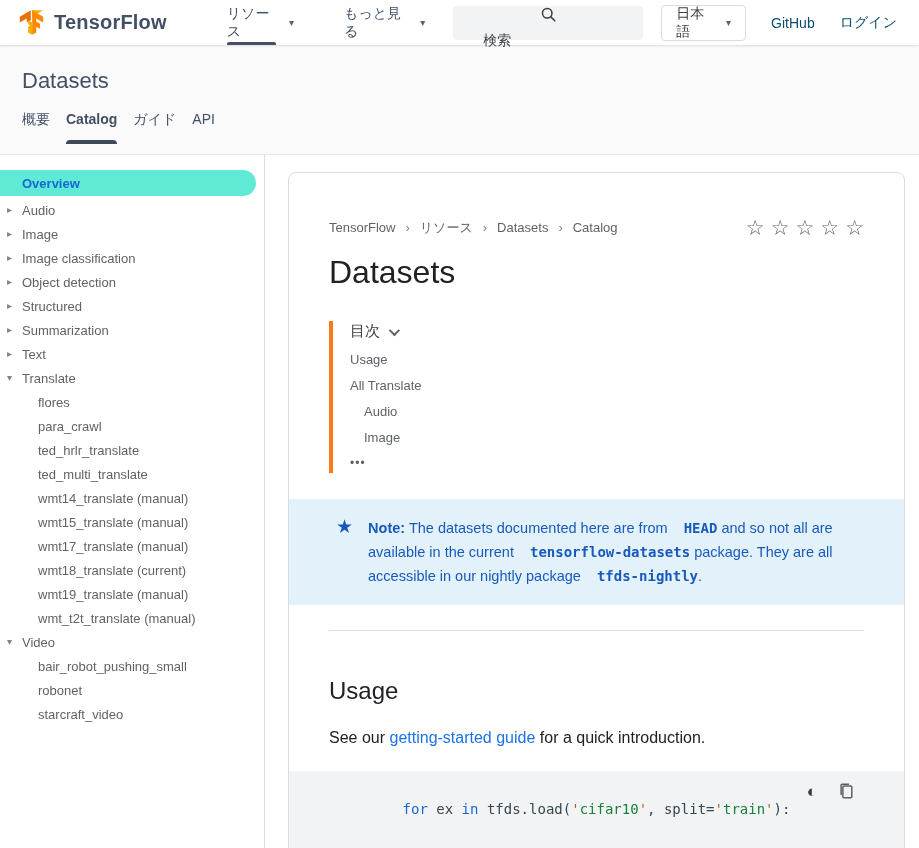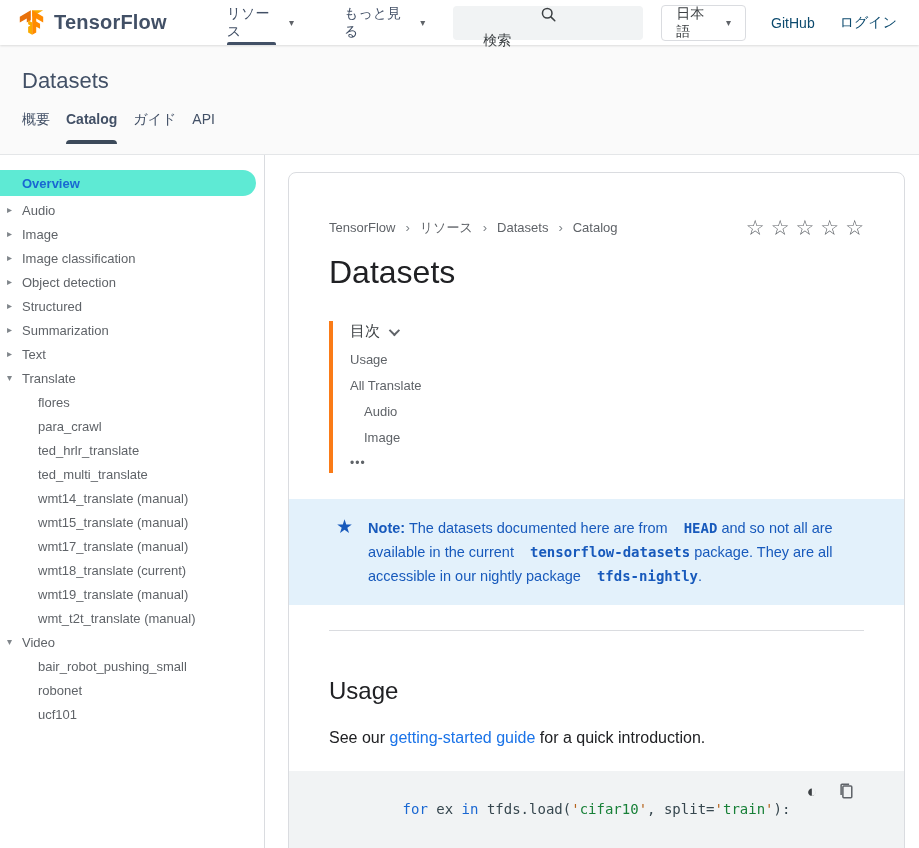--- a/index.html
+++ b/index.html
@@ -226,21 +226,21 @@
       <span class="tri">▾</span>
       <span class="lbl">Video</span>
     </div>
     <div class="side-row child">
       <span class="lbl">bair_robot_pushing_small</span>
     </div>
     <div class="side-row child">
       <span class="lbl">robonet</span>
     </div>
     <div class="side-row child">
-      <span class="lbl">ucf101</span>
+      <span class="lbl">starcraft_video</span>
     </div>
   </aside>
 
   <main class="main">
     <div class="card">
 
       <div class="crumb-row">
         <span class="crumb">TensorFlow</span>
         <span class="crumb-sep">›</span>
         <span class="crumb">リソース</span>

